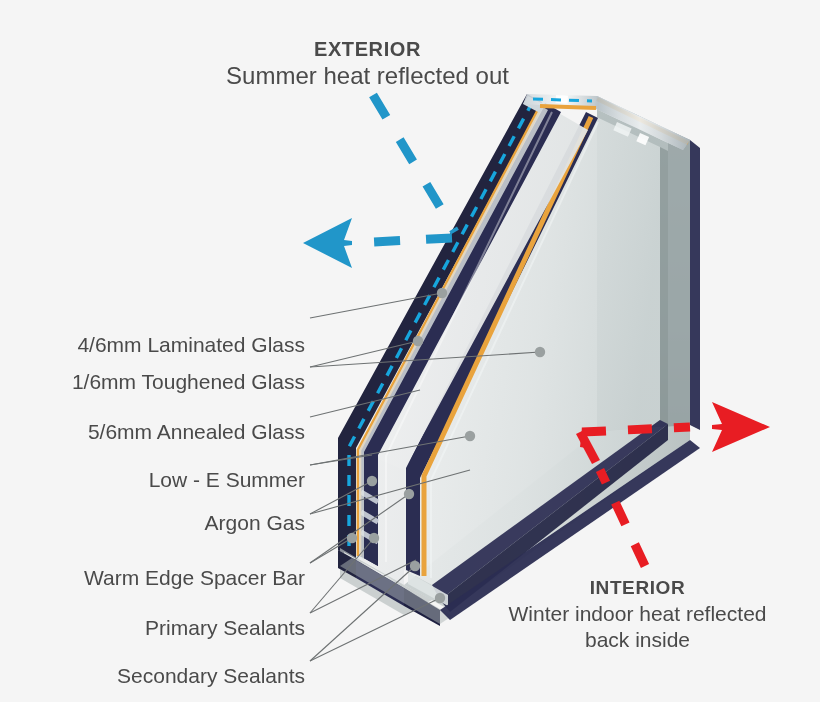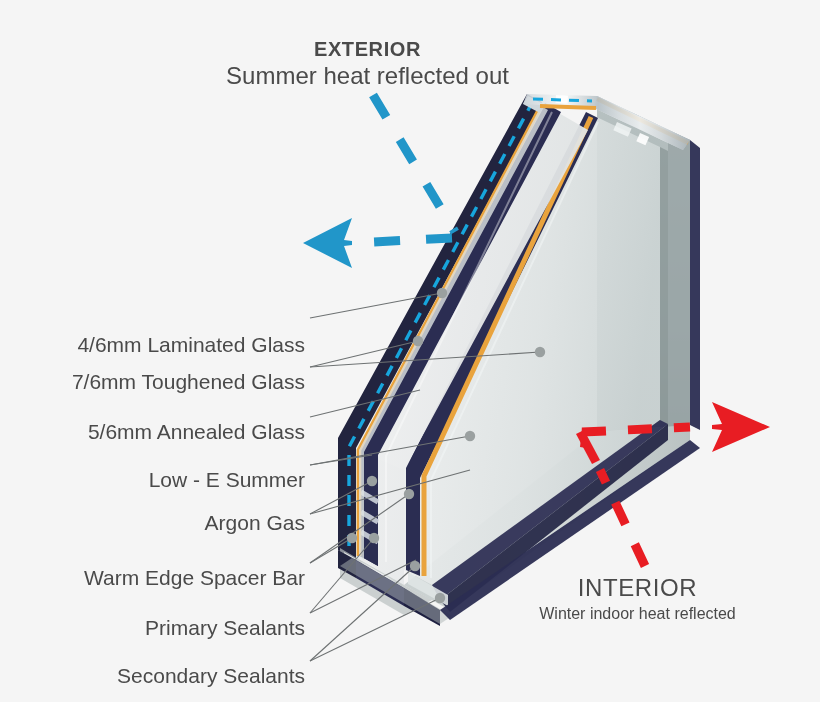--- a/index.html
+++ b/index.html
@@ -26,24 +26,24 @@
     color:#4a4a4a;
   }
   .ext-sub{
     font-size:24px;line-height:28px;color:#4a4a4a;font-weight:400;
   }
 
   .int-block{
     left:455px;top:575px;width:365px;text-align:center;
   }
   .int-title{
-    font-size:24px;letter-spacing:.6px;font-weight:400;line-height:26px;color:#4a4a4a;
+    font-size:19px;letter-spacing:.6px;font-weight:700;line-height:26px;color:#4a4a4a;
   }
   .int-sub{
-    font-size:16px;line-height:26px;color:#4a4a4a;font-weight:400;
+    font-size:21px;line-height:26px;color:#4a4a4a;font-weight:400;
   }
 
   
   .callout{
     position:absolute;
     right:515px;           
     text-align:right;
     white-space:nowrap;
     font-size:21px;
     color:#4a4a4a;
@@ -247,25 +247,26 @@
   </svg>
 
   <div class="txt ext-block">
     <div class="ext-title">EXTERIOR</div>
     <div class="ext-sub">Summer heat reflected out</div>
   </div>
 
   <div class="txt int-block">
     <div class="int-title">INTERIOR</div>
     <div class="int-sub">Winter indoor heat reflected</div>
+    <div class="int-sub">back inside</div>
   </div>
 
   <div id="callout-host">
       <div class="callout" style="top: 322px; margin-top: 12px;">4/6mm Laminated Glass</div>
-      <div class="callout" style="top: 371px;">7/6mm Toughened Glass</div>
+      <div class="callout" style="top: 371px;">1/6mm Toughened Glass</div>
       <div class="callout" style="top: 421px;">5/6mm Annealed Glass</div>
       <div class="callout" style="top: 469px;">Low - E Summer</div>
       <div class="callout" style="top: 512px;">Argon Gas</div>
       <div class="callout" style="top: 567px;">Warm Edge Spacer Bar</div>
       <div class="callout" style="top: 617px;">Primary Sealants</div>
       <div class="callout" style="top: 665px; text-align: center;">Secondary Sealants</div>
     </div>
 </div>
 
 </body></html>

